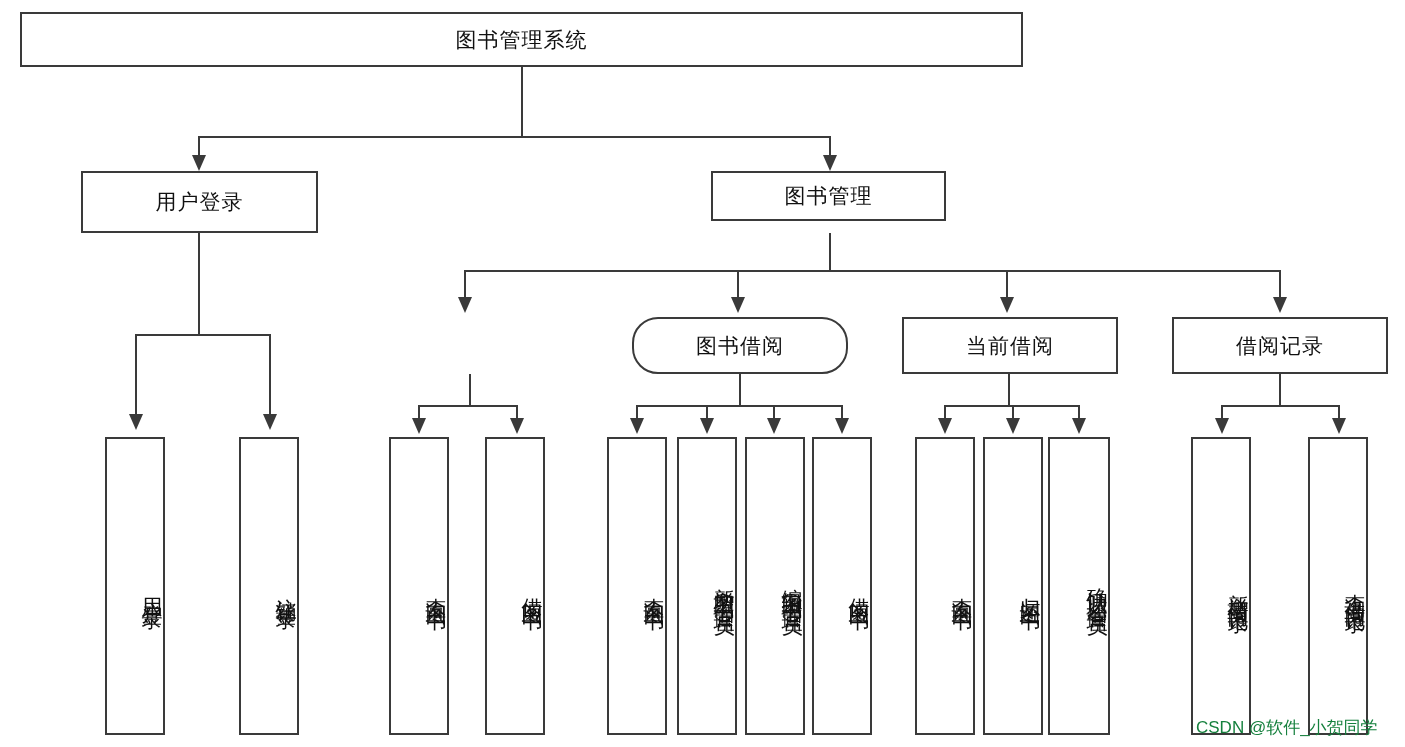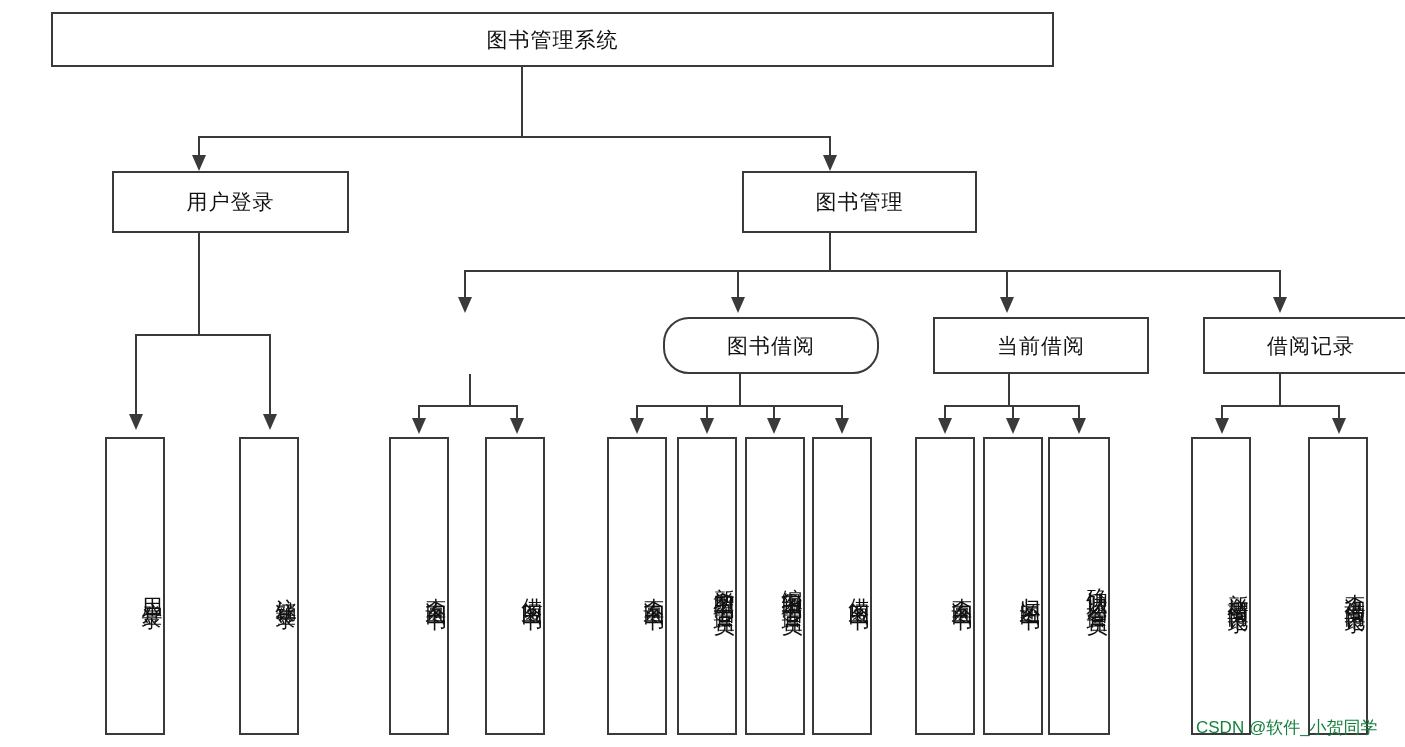--- a/index.html
+++ b/index.html
@@ -23,21 +23,20 @@
     border: 2px solid #3a3a3a;
     background: #ffffff;
     display: flex;
     align-items: center;
     justify-content: center;
     color: #111111;
   }
   .node.h-text {
     font-size: 21px;
     letter-spacing: 1px;
-    margin-left: 31px;
   }
   .node.v-text {
     writing-mode: vertical-rl;
     text-orientation: upright;
     font-size: 21px;
     letter-spacing: 4px;
     line-height: 1;
     padding-top: 6px;
     align-items: flex-start;
     justify-content: center;
@@ -82,21 +81,21 @@
 
   <div class="edge v" style="left:198px; top:136px; height:24px;"></div>
   <div class="arrow" style="left:192px; top:155px;"></div>
 
   <div class="edge v" style="left:829px; top:136px; height:24px;"></div>
   <div class="arrow" style="left:823px; top:155px;"></div>
 
   <div class="node h-text" style="left:81px; top:171px; width:237px; height:62px;">
     <span class="label">用户登录</span>
   </div>
-  <div class="node h-text" style="left:711px; top:171px; width:235px; height:62px;">
+  <div class="node h-text" style="left:711px; top:171px; width:235px; height:50px;">
     <span class="label">图书管理</span>
   </div>
 
   <div class="edge v" style="left:198px; top:233px; height:102px;"></div>
   <div class="edge h" style="left:135px; top:334px; width:135px;"></div>
   <div class="edge v" style="left:135px; top:334px; height:84px;"></div>
   <div class="arrow" style="left:129px; top:414px;"></div>
   <div class="edge v" style="left:269px; top:334px; height:84px;"></div>
   <div class="arrow" style="left:263px; top:414px;"></div>
 

